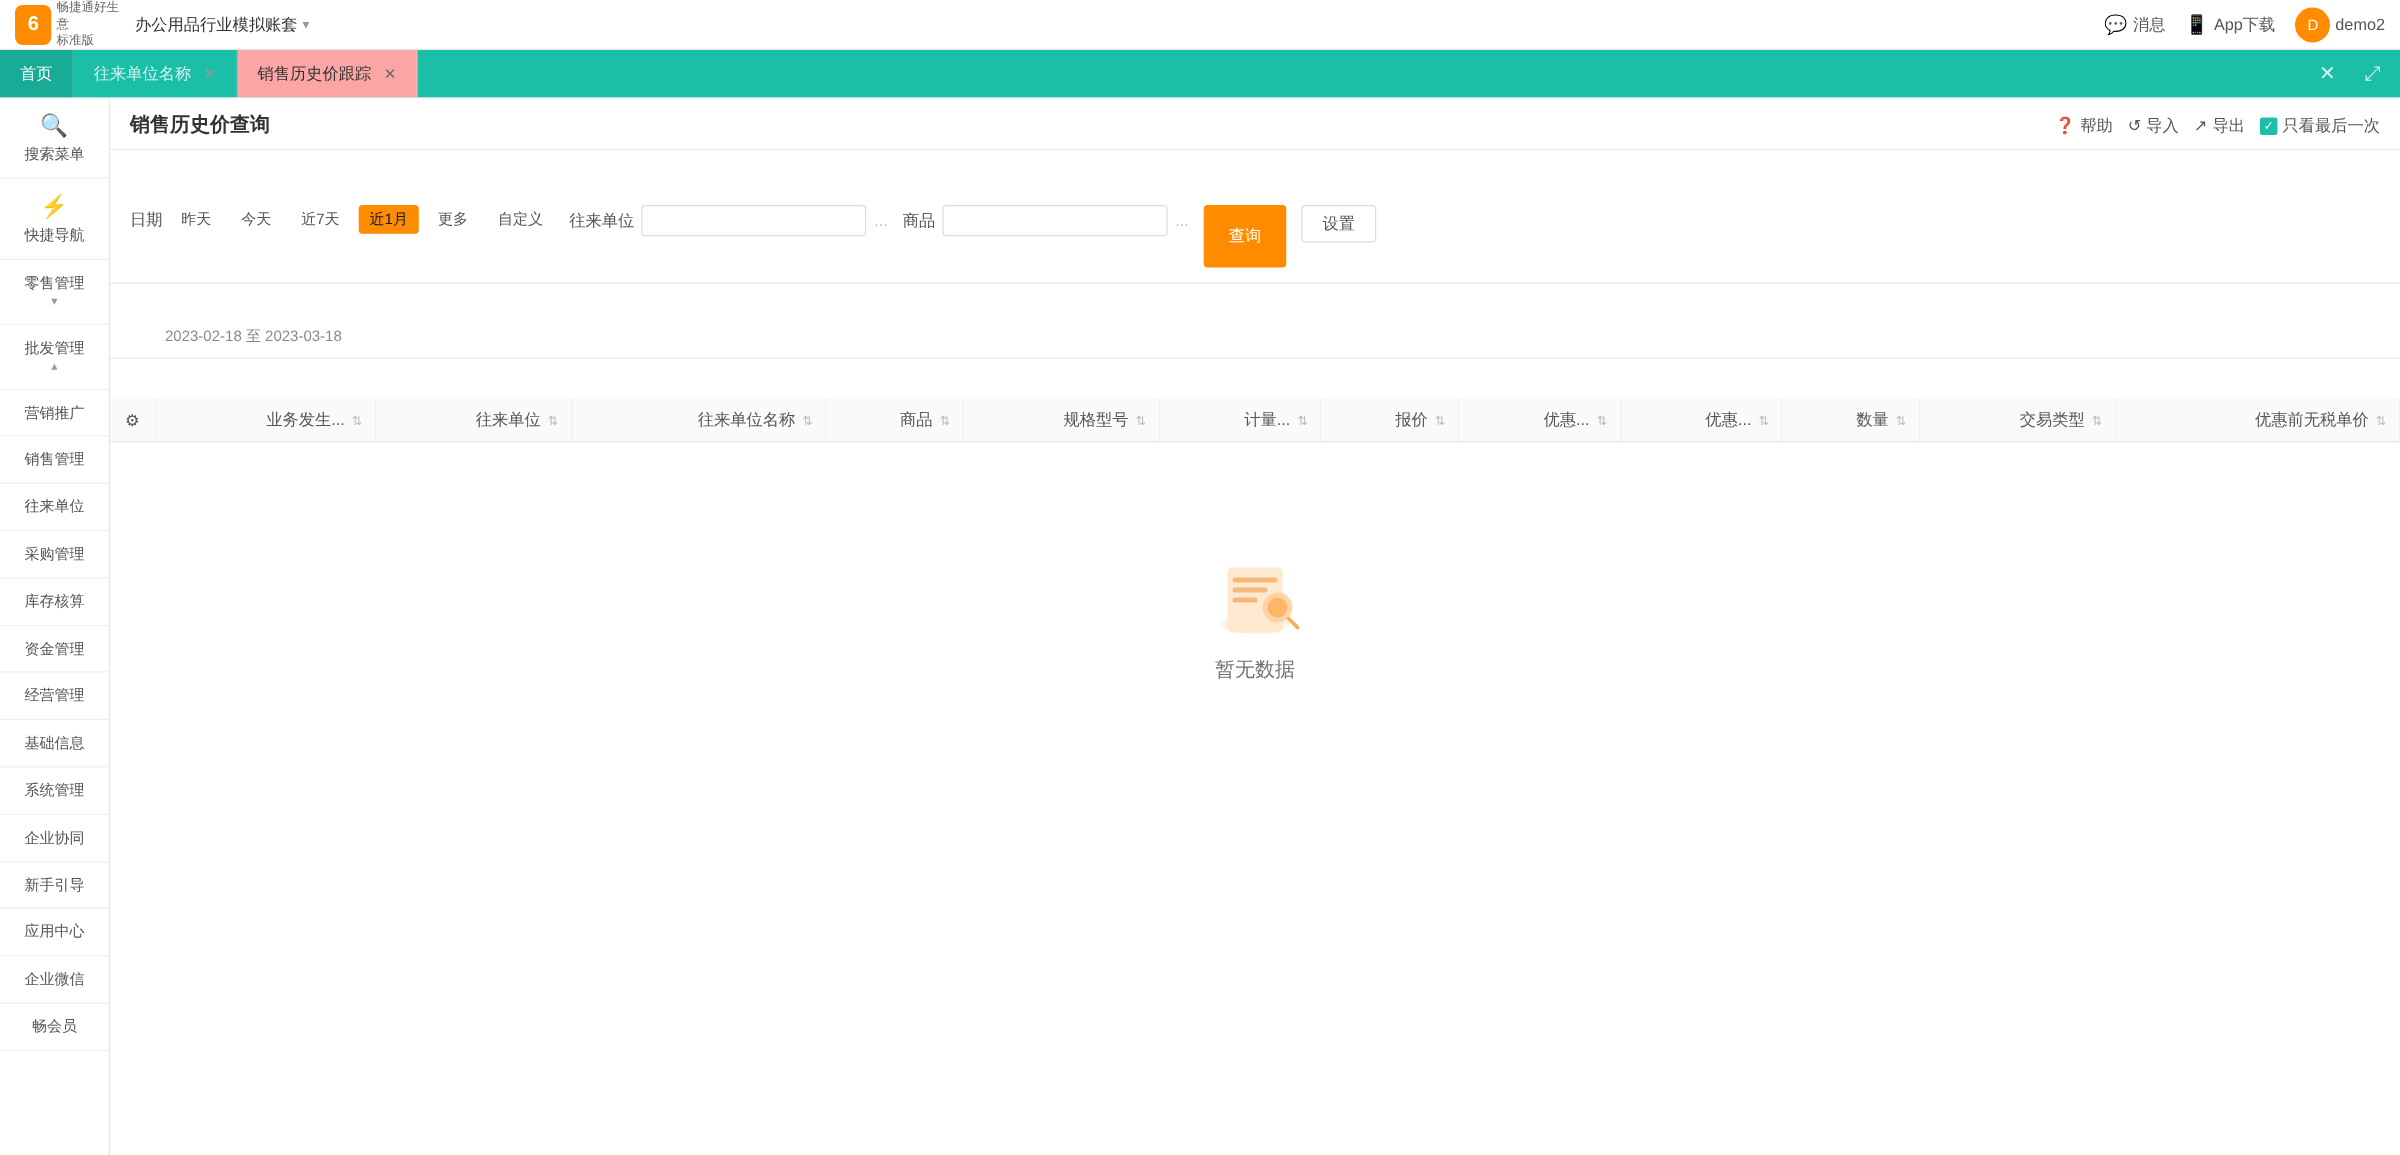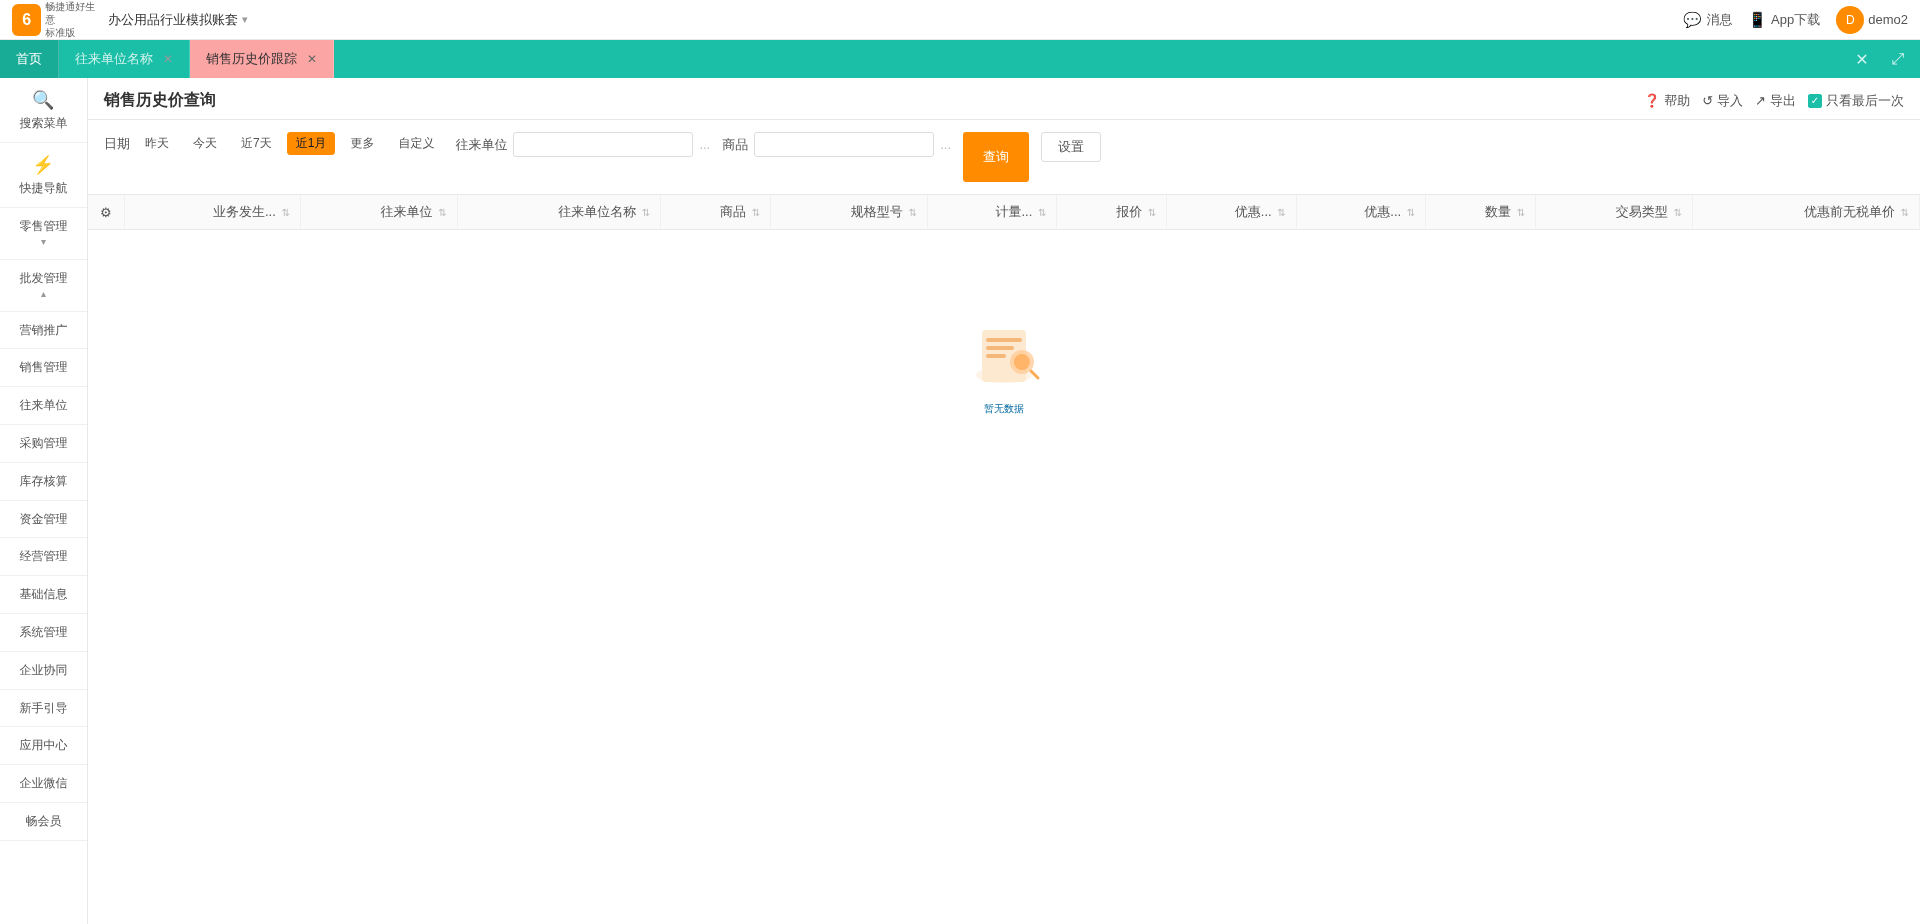--- a/index.html
+++ b/index.html
@@ -169,20 +169,21 @@
       background: #f5f5f5;
     }
 
     
     .page-container {
       flex: 1;
       background: white;
       display: flex;
       flex-direction: column;
       overflow: hidden;
+      gap: 32px;
     }
 
     
     .page-header {
       padding: 12px 16px 8px;
       border-bottom: 1px solid #e8e8e8;
       display: flex;
       align-items: center;
       justify-content: space-between;
       flex-shrink: 0;
@@ -324,21 +325,21 @@
       align-items: center;
       justify-content: center;
       padding: 80px 0;
       color: #bbb;
     }
     .empty-icon {
       width: 80px;
       height: 80px;
       margin-bottom: 12px;
     }
-    .empty-text { font-size: 10px; color: #0369a1; }
+    .empty-text { font-size: 16px; color: #737373; }
 
     
     ::-webkit-scrollbar { width: 6px; height: 6px; }
     ::-webkit-scrollbar-track { background: #f5f5f5; }
     ::-webkit-scrollbar-thumb { background: #ccc; border-radius: 3px; }
   </style>
 </head>
 <body>
 
 <div class="top-header">
@@ -494,20 +495,23 @@
           <span class="filter-label">商品</span>
           <input type="text" class="filter-input" style="">
           <span class="filter-dots">...</span>
         </div>
         <button class="btn-query">查询</button>
         <div style="display:flex; flex-direction:column; align-items:flex-start; gap:4px;border-radius:13px;">
           <button class="btn-settings">设置</button>
         </div>
       </div>
 
+      <div style="padding: 2px 16px 8px; background:white; border-bottom: 1px solid #e8e8e8; flex-shrink:0;">
+        <span class="filter-date-range" style="margin-left: 28px; font-size:12px; color:#888;">2023-02-18 至 2023-03-18</span>
+      </div>
 
       <div class="table-container">
         <table>
           <thead>
             <tr>
               <th class="settings-col">⚙</th>
               <th>
                 <span>业务发生...</span>
                 <span class="sort-icon">⇅</span>
               </th>

